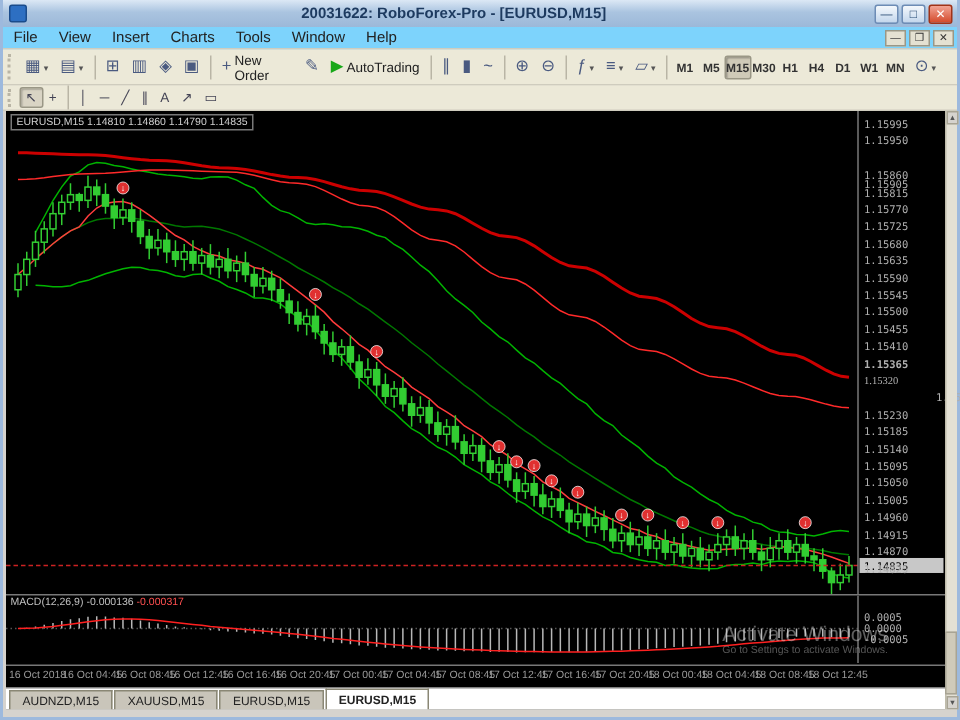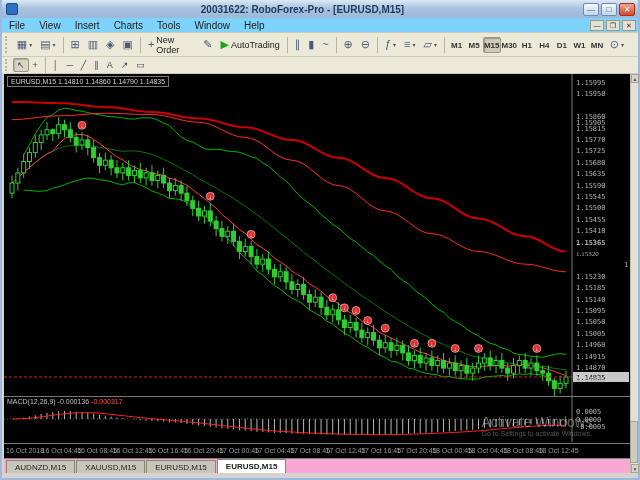--- a/index.html
+++ b/index.html
@@ -54,21 +54,21 @@
   .macd-label .v1 { color:#c0c0c0; }
   .macd-label .v2 { color:#ff5050; }
   .time-axis { position:absolute; left:0; top:369px; width:630px; height:15px; border-top:1px solid #787878; }
   .tlabel { position:absolute; top:3px; font-size:7px; color:#9a9a9a; white-space:nowrap; }
   .plabel { position:absolute; font-size:7px; font-family:"DejaVu Sans Mono", monospace; color:#b0b0b0; }
   .watermark { position:absolute; right:42px; top:340px; text-align:left; pointer-events:none; }
   .watermark .w1 { font-size:14px; color:rgba(210,210,210,.45); }
   .watermark .w2 { font-size:7px; color:rgba(210,210,210,.40); }
 
   
-  .tabbar { position:absolute; left:0; top:384px; width:630px; height:15px; background:#f9a8d4;
+  .tabbar { position:absolute; left:0; top:384px; width:630px; height:15px; background:#ffffff;
     border-top:1px solid #808080; display:flex; align-items:flex-end; padding-left:2px; }
   .tab { font-size:8px; color:#222; padding:1px 8px 1px 8px; border:1px solid #8a8775; border-bottom:none;
     background:#c9c5ba; margin-right:1px; height:13px; line-height:11px; }
   .tab.active { background:#fff; font-weight:bold; height:14px; }
 
   
   .vscroll { position:absolute; right:0; top:74px; width:8px; height:399px; background:#e3e0d4; border-left:1px solid #c0bcab; }
   .vs-arrow { width:8px; height:9px; font-size:5px; text-align:center; line-height:9px; color:#555; background:#d6d3ce; border:1px solid #a8a494; }
   .vs-arrow.down { position:absolute; bottom:0; }
   .vs-thumb { position:absolute; right:0; bottom:10px; width:8px; height:42px; background:#cfcaba; border:1px solid #a8a494; }

